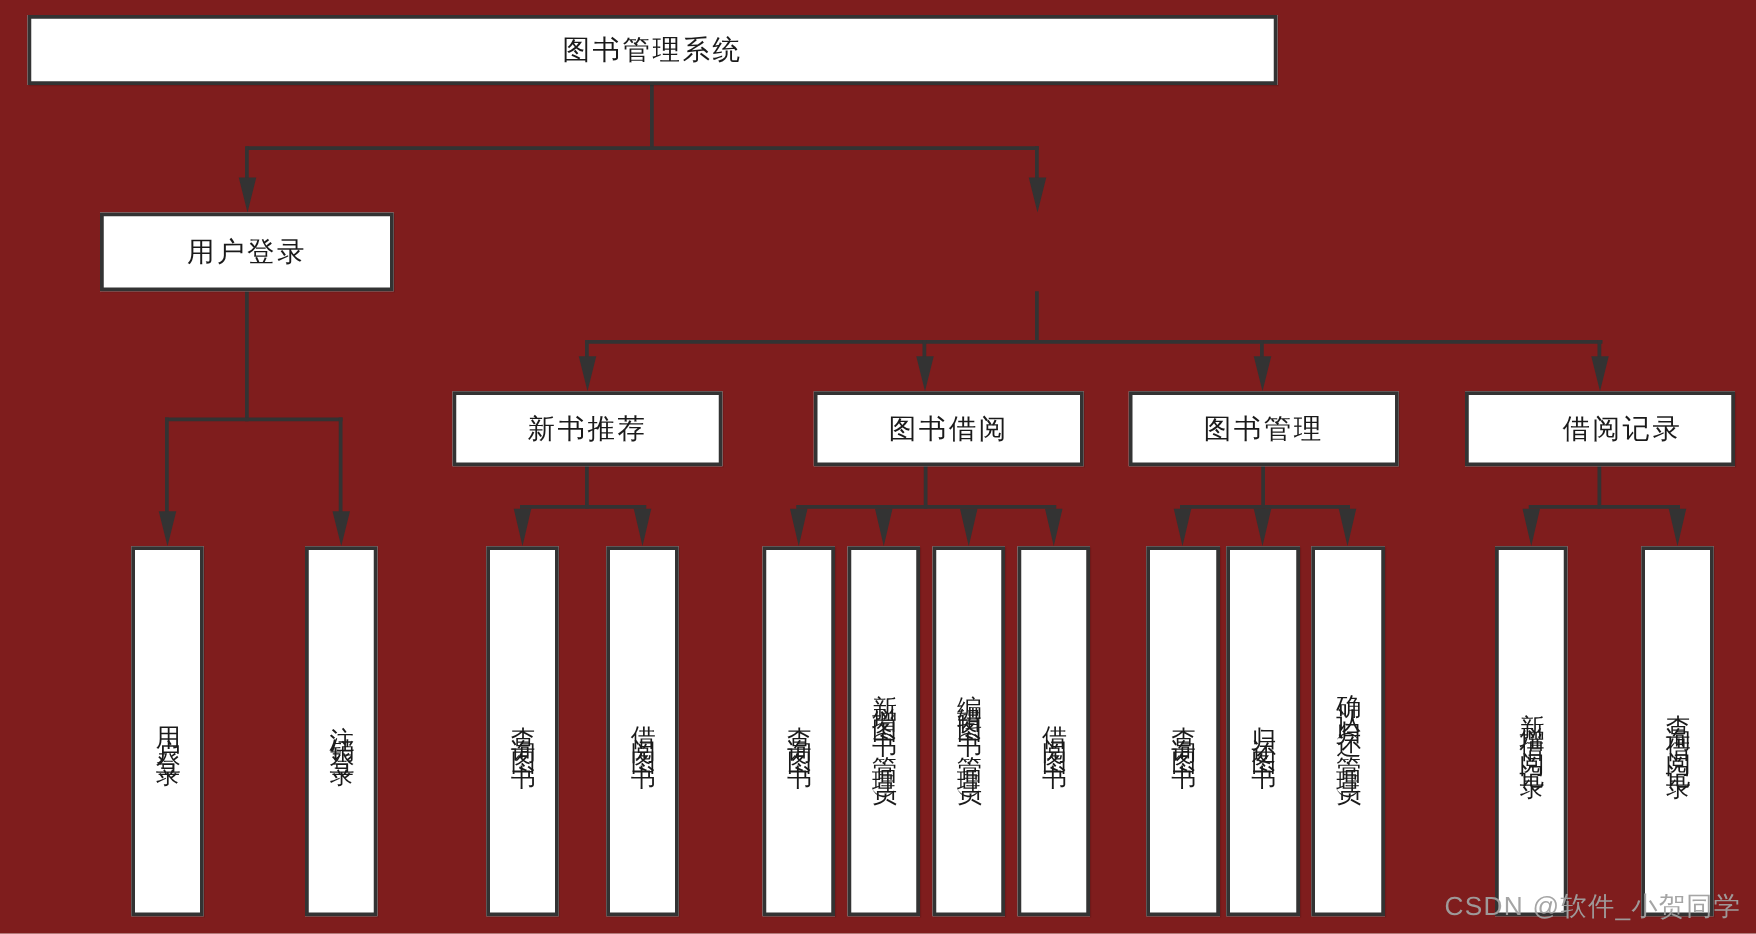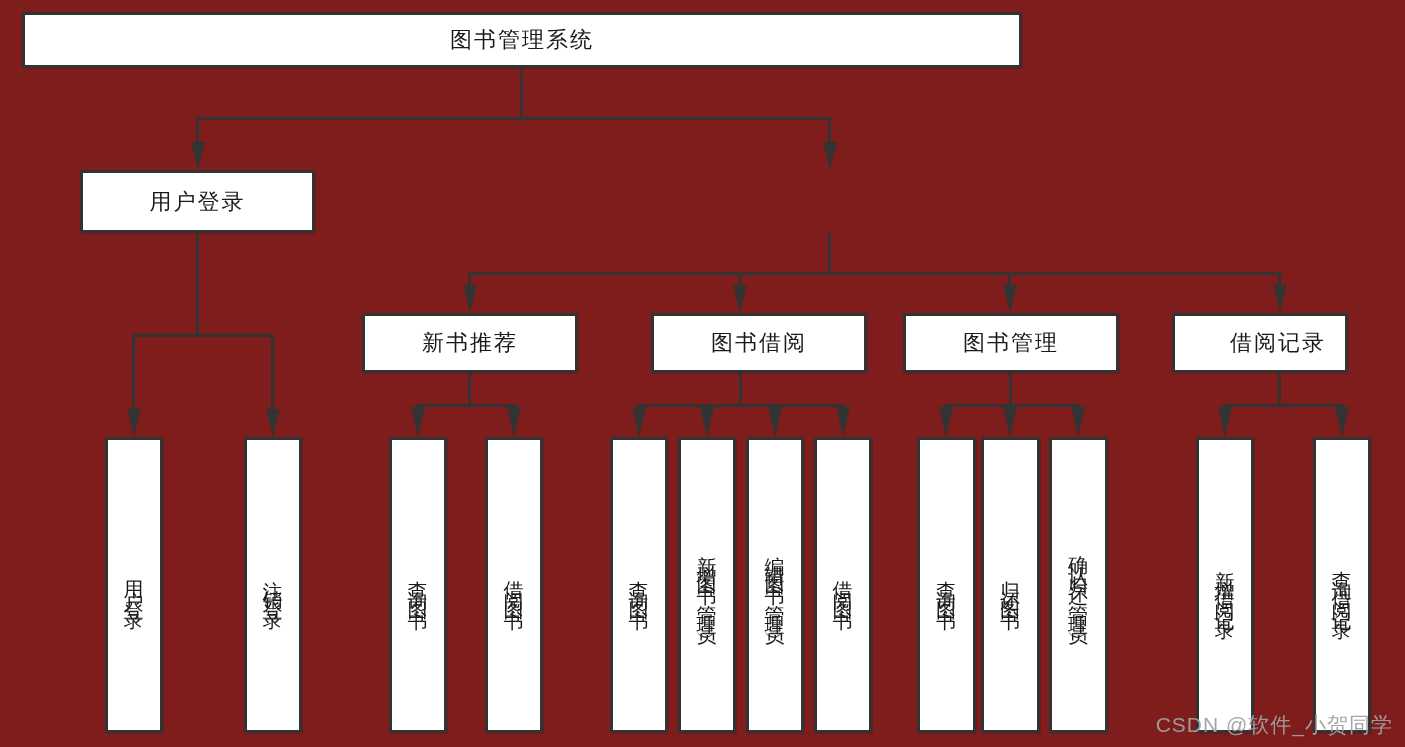--- a/index.html
+++ b/index.html
@@ -92,21 +92,21 @@
 
   <div class="node" style="left:362px;top:313px;width:216px;height:60px;">
     <span class="lbl">新书推荐</span>
   </div>
   <div class="node" style="left:633px;top:313px;width:216px;height:60px;margin-left:18px;">
     <span class="lbl">图书借阅</span>
   </div>
   <div class="node" style="left:903px;top:313px;width:216px;height:60px;">
     <span class="lbl">图书管理</span>
   </div>
-  <div class="node" style="left:1172px;top:313px;width:176px;height:60px;padding-left:36px;">
+  <div class="node" style="left:1172px;top:313px;width:216px;height:60px;padding-left:36px;">
     <span class="lbl">借阅记录</span>
   </div>
 
   <div class="node v" style="left:105px;top:437px;width:58px;height:296px;">
     <span class="lbl">用户登录</span>
   </div>
   <div class="node v" style="left:244px;top:437px;width:58px;height:296px;">
     <span class="lbl">注销登录</span>
   </div>
 

